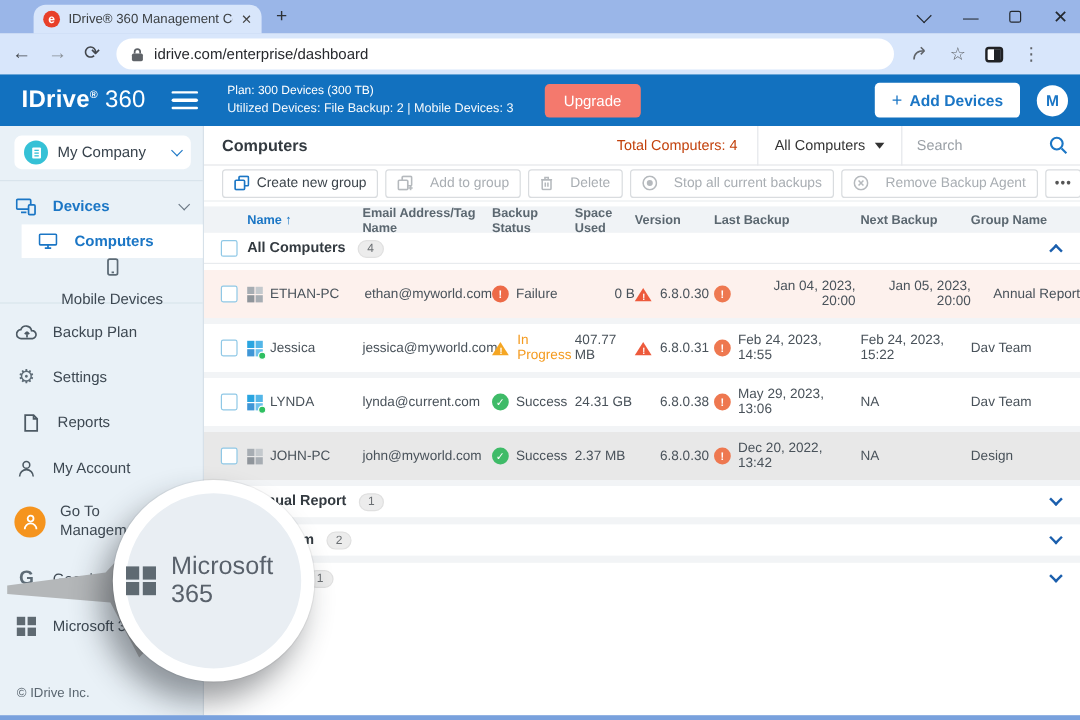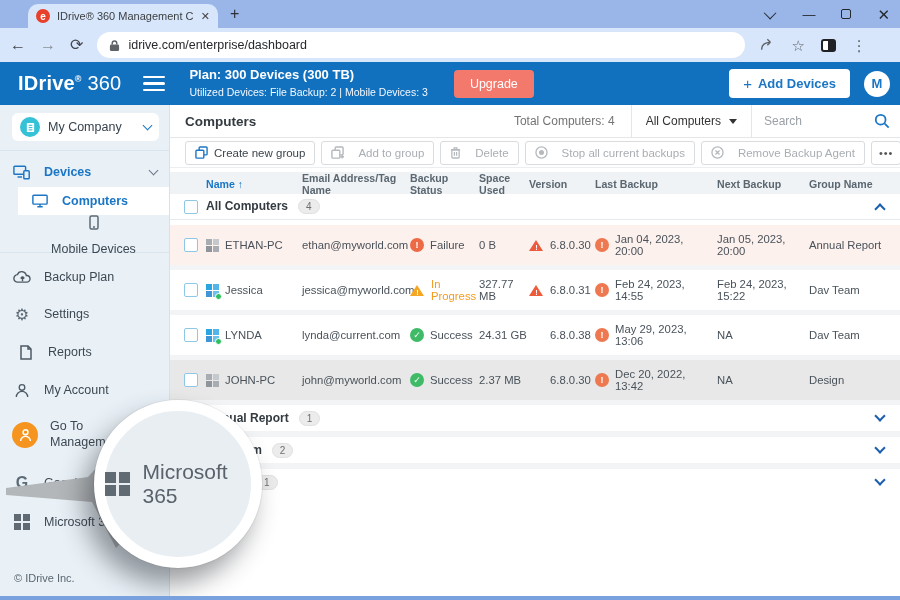--- a/index.html
+++ b/index.html
@@ -31,21 +31,21 @@
     background:linear-gradient(to right,#fff 0 5px,#202124 5px);}
   
   .appheader{position:absolute;left:0;top:62px;width:900px;height:43px;background:#1271bf;
     display:flex;align-items:center;color:#fff;}
   .logo{margin-left:18px;font-size:20px;font-weight:bold;white-space:nowrap;letter-spacing:.2px;}
   .logo .reg{font-size:9px;vertical-align:super;}
   .logo .l360{font-weight:normal;}
   .hamburger{margin-left:22px;width:22px;display:flex;flex-direction:column;gap:4px;}
   .hamburger span{height:2.5px;background:#fff;border-radius:2px;}
   .planbox{margin-left:24px;line-height:1.45;}
-  .plan1{font-size:13px;font-weight:bold;}
+  .plan1{font-size:10px;font-weight:normal;}
   .plan2{font-size:10.5px;opacity:.95;}
   .upgbtn{margin-left:26px;background:#f4796d;color:#fff;font-size:12.5px;border:none;
     border-radius:4px;padding:7px 16px;}
   .adddev{margin-left:auto;background:#fff;color:#1b76c5;font-size:13px;border:none;
     border-radius:4px;padding:6px 14px;font-weight:bold;display:flex;align-items:center;gap:6px;}
   .avatar{width:26px;height:26px;border-radius:50%;background:#fff;color:#1b76c5;font-weight:bold;
     font-size:13px;display:flex;align-items:center;justify-content:center;margin:0 10px 0 14px;}
   
   .sidebar{position:absolute;left:0;top:105px;width:170px;height:491px;background:#e9f1f7;
     border-right:1px solid #d7e1e9;}
@@ -69,21 +69,21 @@
     align-items:center;justify-content:center;flex:none;}
   .msgrid{display:grid;grid-template-columns:7px 7px;grid-template-rows:7px 7px;gap:1.5px;}
   .msgrid span{background:#5f6a72;}
   .sfooter{position:absolute;left:14px;bottom:12px;font-size:11px;color:#5a6670;}
   .gletter{font-size:16px;font-weight:bold;color:#5f6368;}
   
   .main{position:absolute;left:170px;top:105px;width:730px;height:491px;background:#fff;}
   .mheader{height:33px;display:flex;align-items:center;border-bottom:1px solid #e4e7ea;padding:0 0 0 15px;}
   .mtitle{font-size:13.5px;font-weight:bold;color:#333a40;}
   .mright{margin-left:auto;display:flex;align-items:center;height:100%;}
-  .totals{font-size:12px;color:#737373;padding:0 16px;}
+  .totals{font-size:12px;color:#c2410c;padding:0 16px;}
   .vsep{width:1px;height:33px;background:#e4e7ea;}
   .scopebtn{display:flex;align-items:center;gap:8px;font-size:12px;color:#333;padding:0 14px;}
   .caret{width:0;height:0;border-left:4.5px solid transparent;border-right:4.5px solid transparent;
     border-top:5.5px solid #333;}
   .searchwrap{display:flex;align-items:center;width:148px;padding:0 10px;height:100%;}
   .searchinput{border:none;outline:none;font-size:12px;flex:1;color:#333;min-width:0;background:transparent;}
   .searchinput::placeholder{color:#9aa0a6;}
   
   .mtoolbar{height:30px;display:flex;align-items:center;gap:6px;padding:0 12px 0 15px;
     border-bottom:1px solid #eceff1;}
@@ -100,21 +100,21 @@
   .thead{height:22px;background:#f0f3f6;font-size:10.6px;font-weight:bold;color:#5b6770;margin-top:4px;}
   .thead .sorted{color:#1b76c5;}
   .allrow{height:26px;border-bottom:1px solid #e8ebee;font-size:12px;font-weight:bold;color:#333a40;}
   .cbx{width:14px;height:14px;border:1.6px solid #8fc8e6;border-radius:2px;background:#fff;}
   .badge{display:inline-block;background:#ececec;border:1px solid #e0e0e0;color:#6b6f73;
     font-size:10px;font-weight:normal;border-radius:9px;padding:1px 7px;margin-left:10px;}
   .rowwrap{background:#f2f4f6;}
   .trow{height:40px;background:#fff;margin-bottom:5px;font-size:11.3px;color:#49525a;}
   .trow.pink{background:#fdf1ed;}
   .trow.gray{background:#e8e8e8;}
-  .trow:first-child{margin-top:5px;}
+  .trow:first-child{margin-top:5px;text-align:right;}
   .namecell,.statcell,.vercell,.lastcell{display:flex;align-items:center;gap:6px;padding-right:4px;}
   .win{position:relative;display:grid;grid-template-columns:6px 6px;grid-template-rows:6px 6px;gap:1px;flex:none;}
   .win span{background:#a7adb3;}
   .win.off span:nth-child(2){background:#c4c9cd;}
   .win.off span:nth-child(3){background:#8f959b;}
   .win.on span:nth-child(1){background:#2aa5e0;}
   .win.on span:nth-child(2){background:#53b6e8;}
   .win.on span:nth-child(3){background:#3f96d6;}
   .win.on span:nth-child(4){background:#6cc1ec;}
   .win .dot{position:absolute;right:-3px;bottom:-3px;width:7px;height:7px;border-radius:50%;
@@ -451,21 +451,21 @@
               <span></span>
               <span class="dot"></span>
             </span>
             <span>Jessica</span>
           </span>
         <span>jessica@myworld.com</span>
         <span class="statcell prog">
             <span class="tri"></span>
             <span>In Progress</span>
           </span>
-        <span>327.77 MB</span>
+        <span>407.77 MB</span>
         <span class="vercell">
             <span class="tri red"></span>
             <span>6.8.0.31</span>
           </span>
         <span class="lastcell">
             <span class="cic warn">!</span>
             <span>Feb 24, 2023, 14:55</span>
           </span>
         <span>Feb 24, 2023, 15:22</span>
         <span>Dav Team</span>

